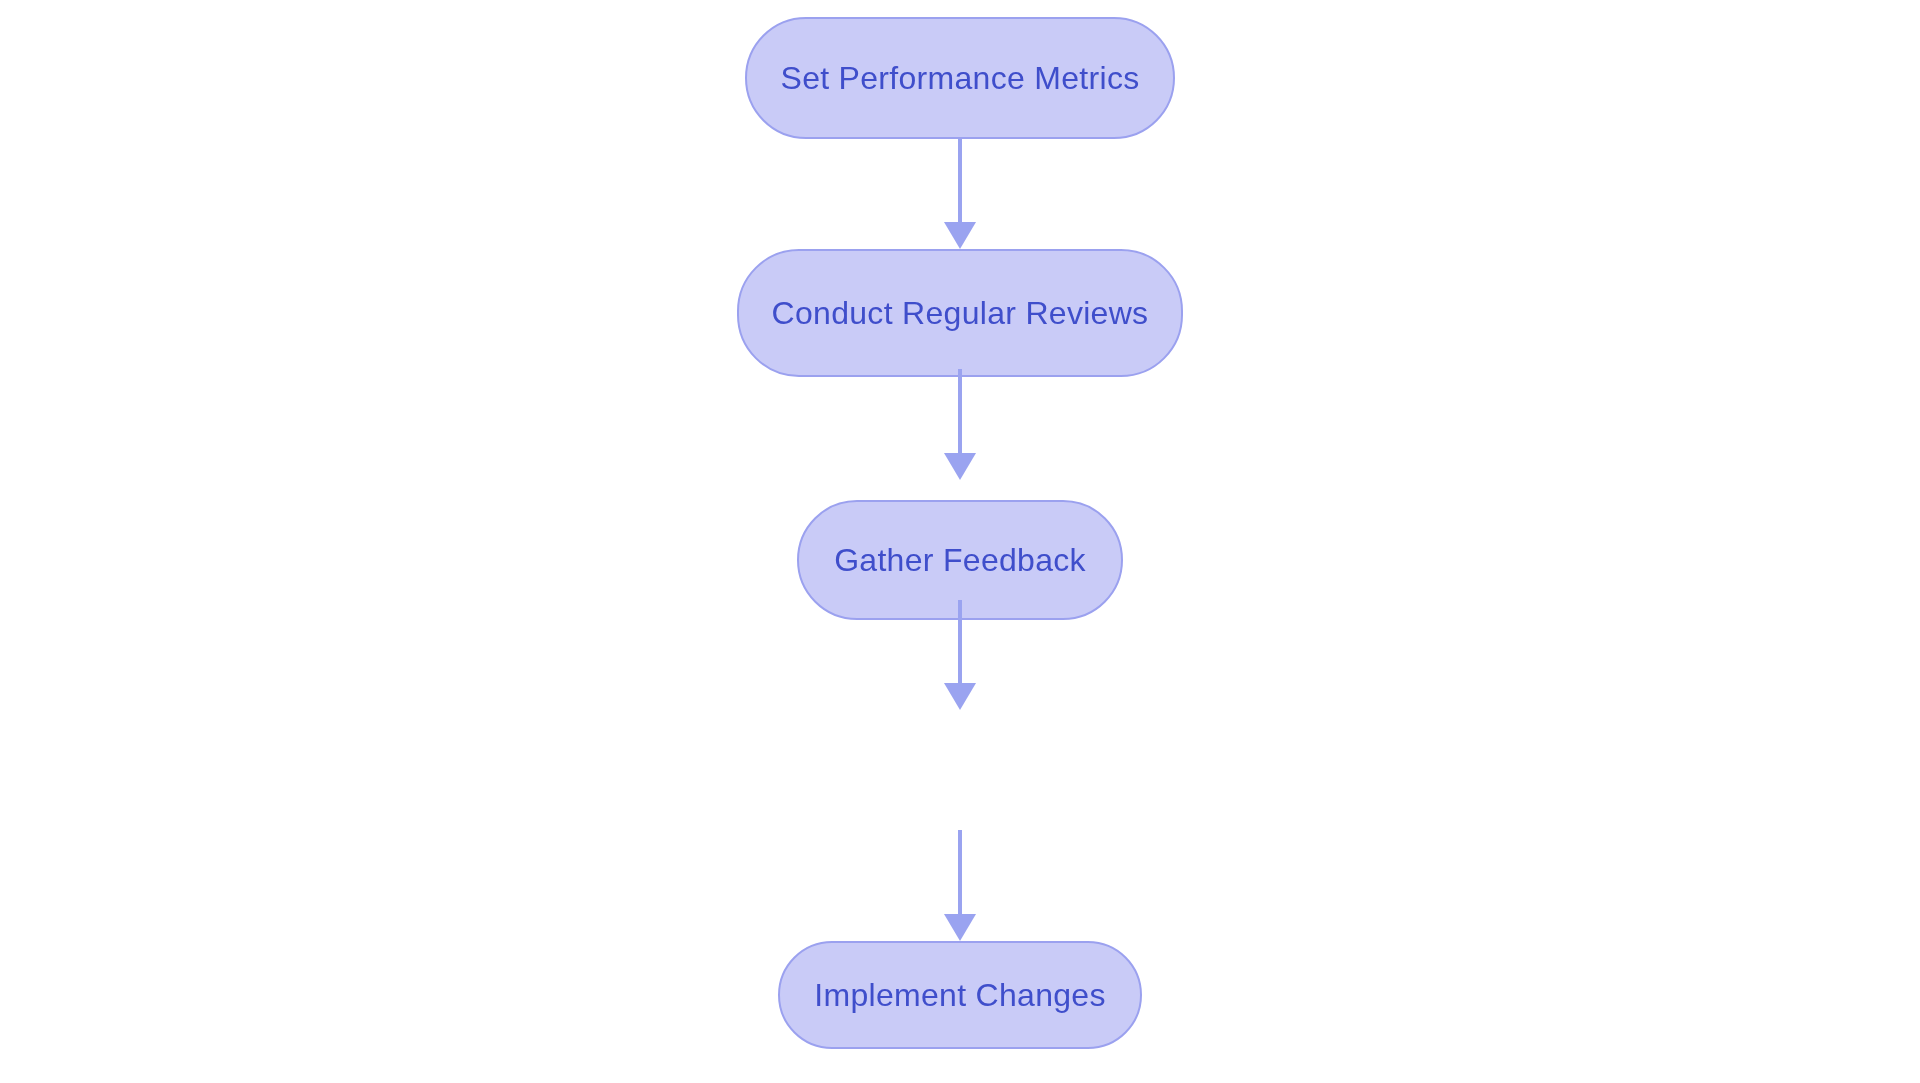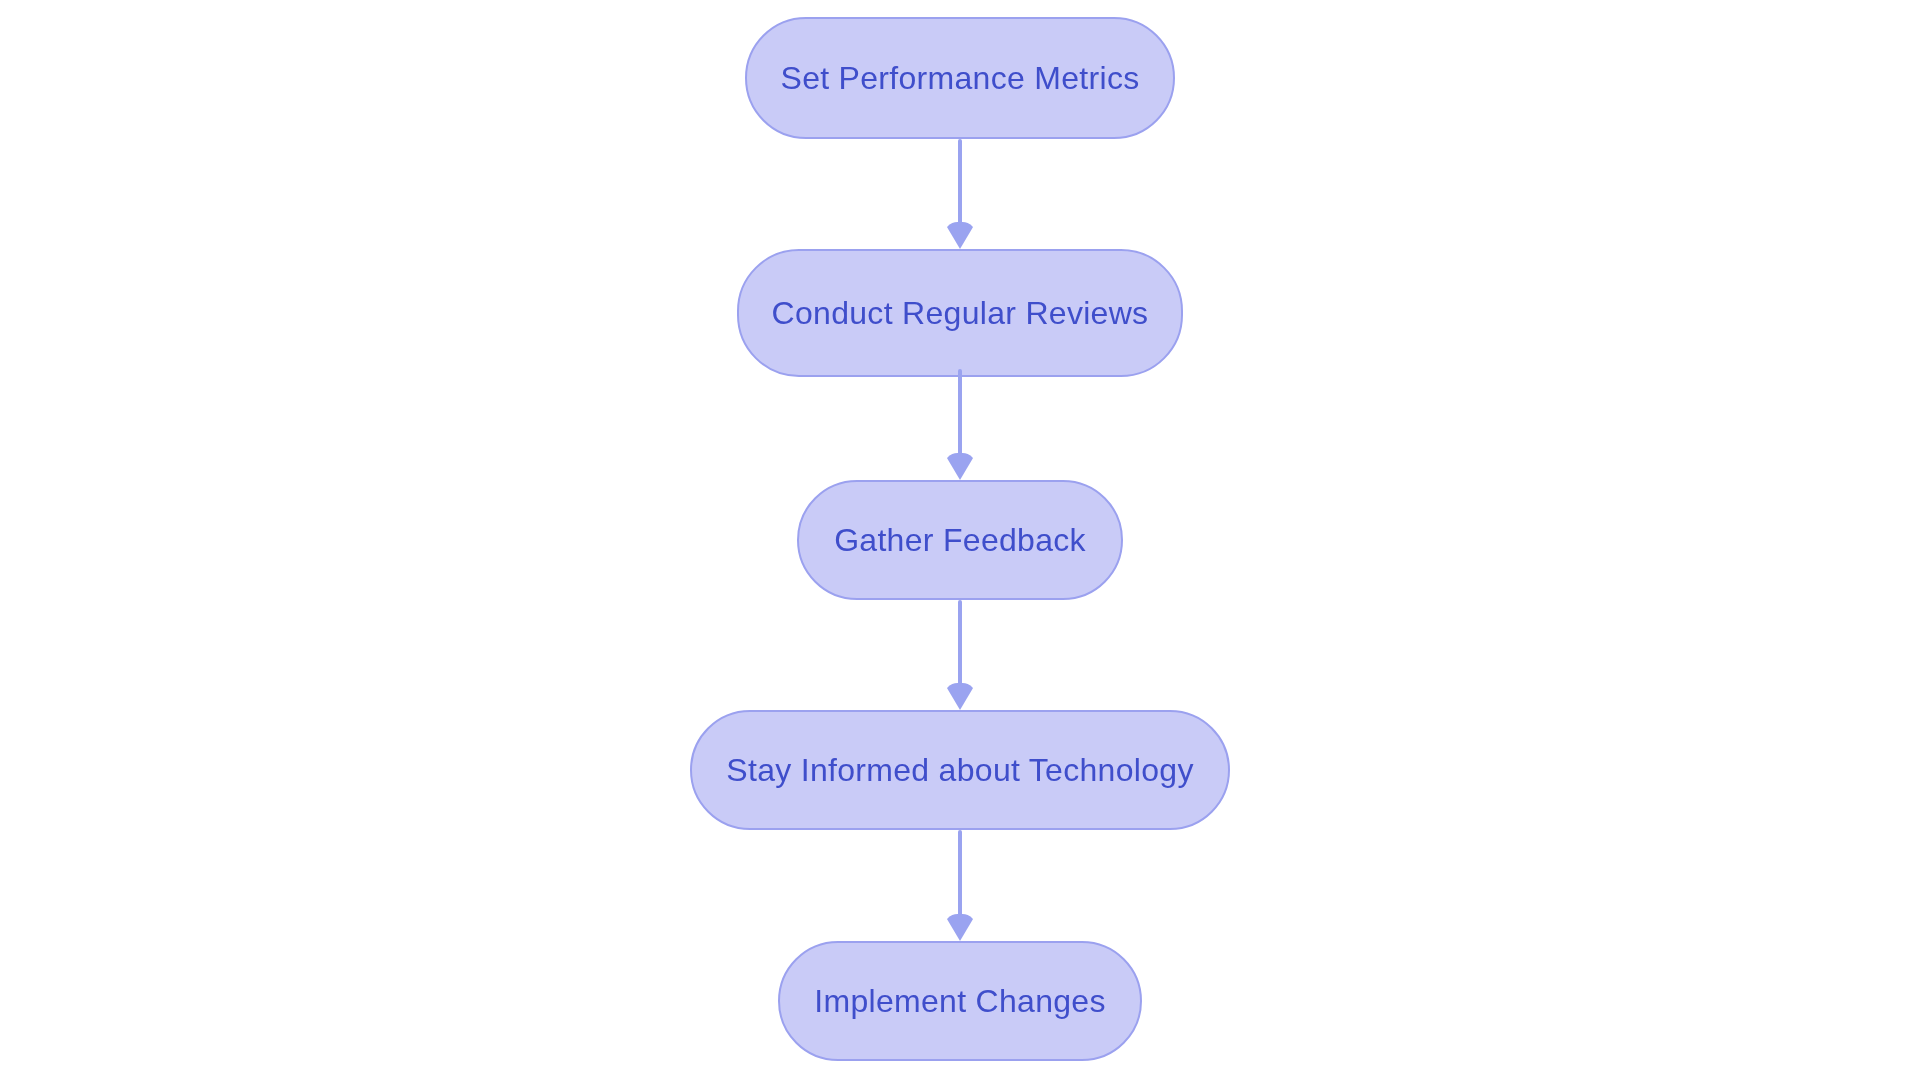--- a/index.html
+++ b/index.html
@@ -2,21 +2,21 @@
 <html style="--bg: #ffffff; --node_fill: #c9cbf7; --node_border: #9ba1ef; --node_text: #3f4ecb; --arrow: #9aa3f0;"><head>
 <meta charset="utf-8">
 <style>
   :root {
     --bg: #ffffff;
     --node_fill: #c9cbf7;
     --node_border: #9ba1ef;
     --node_text: #3f4ecb;
     --arrow: #9aa3f0;
   }
-  * { margin: 0; padding: 0; box-sizing: border-box; border-radius: 31px; }
+  * { margin: 0; padding: 0; box-sizing: border-box; }
   html, body {
     background: var(--bg);
     font-family: "Liberation Sans", "DejaVu Sans", sans-serif;
   }
   .canvas {
     position: relative;
     width: 1920px;
     height: 1083px;
     background: var(--bg);
     overflow: hidden;
@@ -78,35 +78,32 @@
 
   <div class="flow-node" style="left:737px; top:249px; width:446px; height:128px;">
     <span class="node-label">Conduct Regular Reviews</span>
   </div>
 
   <div class="arrow" style="left:958px; top:369px; height:111px;">
     <div class="arrow-line"></div>
     <div class="arrow-head"></div>
   </div>
 
-  <div class="flow-node" style="left:797px; top:480px; width:326px; height:120px;">
+  <div class="flow-node" style="left:797px; top:500px; width:326px; height:120px;">
     <span class="node-label">Gather Feedback</span>
   </div>
 
   <div class="arrow" style="left:958px; top:600px; height:110px;">
     <div class="arrow-line"></div>
     <div class="arrow-head"></div>
   </div>
 
-  <div class="flow-node" style="left:690px; top:710px; width:540px; height:120px;">
-    <span class="node-label">Stay Informed about Technology</span>
-  </div>
 
   <div class="arrow" style="left:958px; top:830px; height:111px;">
     <div class="arrow-line"></div>
     <div class="arrow-head"></div>
   </div>
 
-  <div class="flow-node" style="left:778px; top:941px; width:364px; height:120px;">
+  <div class="flow-node" style="left:778px; top:941px; width:364px; height:108px;">
     <span class="node-label">Implement Changes</span>
   </div>
 
 </div>
 
 </body></html>

